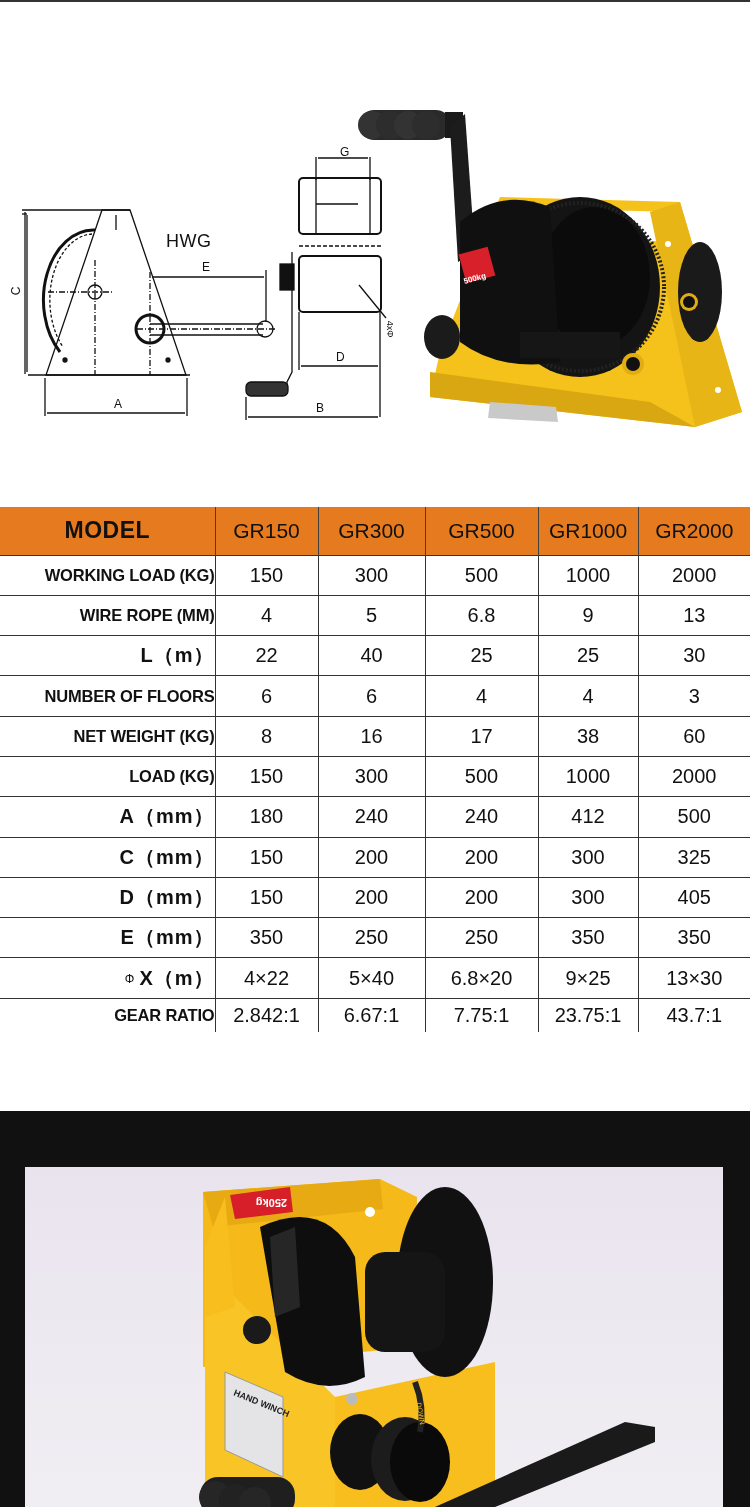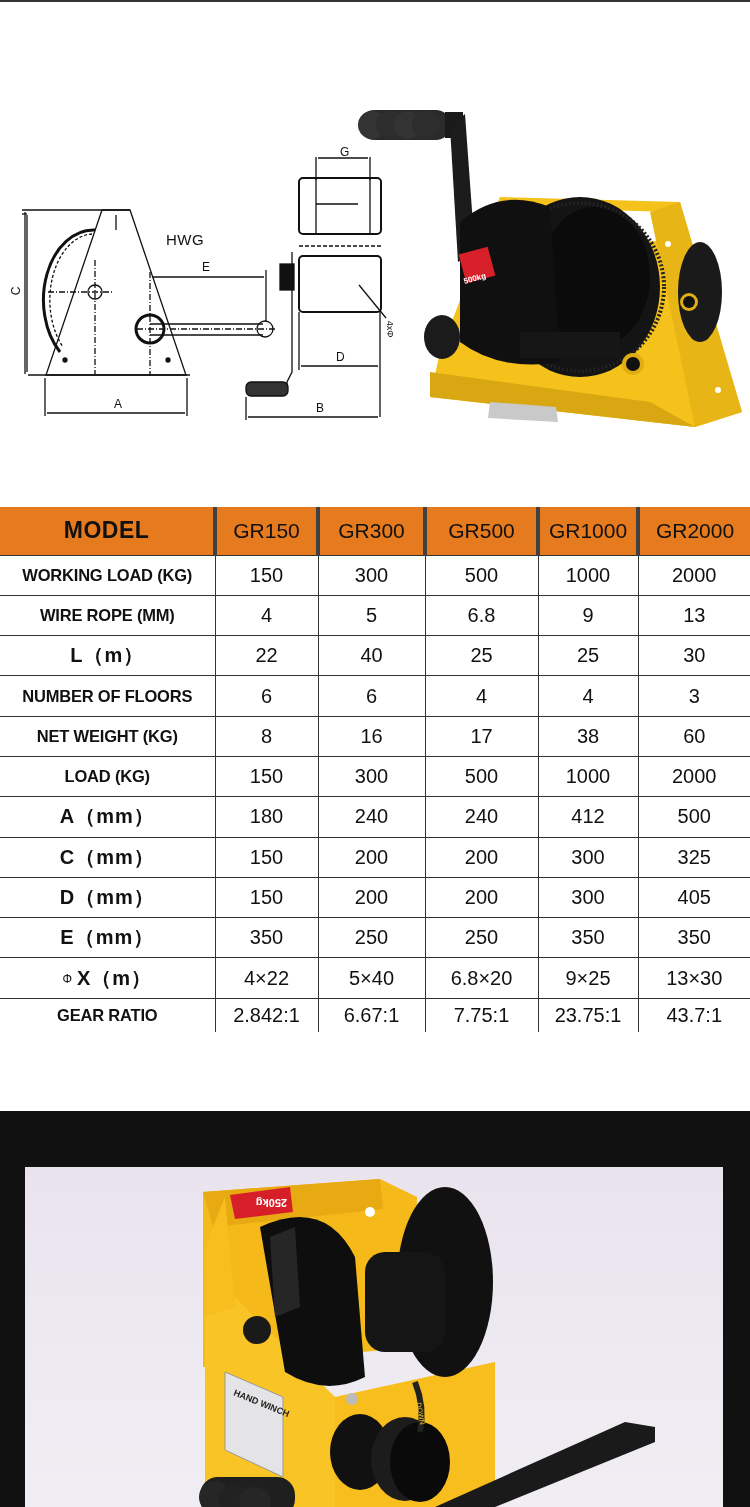--- a/index.html
+++ b/index.html
@@ -6,33 +6,33 @@
   html, body { width: 750px; background: #ffffff; }
   body { font-family: "Liberation Sans", "DejaVu Sans", sans-serif; color: #111; overflow-x: hidden; }
   .page { position: relative; width: 750px; height: 1507px; overflow: hidden; background: #fff; }
 
   .top-rule { position: absolute; left: 0; top: 0; width: 750px; height: 2px; background: #333; }
 
   
   .hero { position: absolute; left: 0; top: 2px; width: 750px; height: 500px; background: #fff; }
   .drawing { position: absolute; left: 0; top: 0; width: 420px; height: 500px; }
   .drawing svg { width: 100%; height: 100%; }
-  .hwg-label { position: absolute; left: 166px; top: 229px; font-size: 15px; font-weight: 400; color: #111; letter-spacing: .5px; }
+  .hwg-label { position: absolute; left: 166px; top: 229px; font-size: 18px; font-weight: 400; color: #111; letter-spacing: .5px; }
   .dim-label { position: absolute; font-size: 12px; color: #111; }
 
   .photo-winch { position: absolute; left: 350px; top: 100px; width: 400px; height: 360px; }
   .photo-winch svg { width: 100%; height: 100%; }
 
   
   .spec-table { position: absolute; left: 0; top: 507px; width: 750px; border-collapse: collapse; table-layout: fixed; }
   .spec-table th, .spec-table td { text-align: center; vertical-align: middle; padding: 0; }
-  .spec-table thead th { background: #e67a1e; height: 48px; font-size: 21px; font-weight: 400; color: #111; border-left: 4px solid #404040; }
+  .spec-table thead th { background: #e67a1e; height: 48px; font-size: 21px; font-weight: 400; color: #111; border-left: 1px solid #404040; }
   .spec-table thead th:first-child { border-left: none; font-size: 23px; font-weight: 700; letter-spacing: .5px; margin-top: 44px; }
   .spec-table tbody td { height: 40.3px; font-size: 20px; color: #111; border-left: 1px solid #333; border-top: 1px solid #333; }
-  .spec-table tbody td:first-child { border-left: none; font-size: 16.5px; font-weight: 700; letter-spacing: -.2px; }
+  .spec-table tbody td:first-child { border-left: none; font-size: 16.5px; font-weight: 700; letter-spacing: -.2px; text-align: right; }
   .spec-table tbody td.big-label { font-size: 20px; font-weight: 700; letter-spacing: 1px; margin-left: 19px; }
   .spec-table tbody tr:last-child td { height: 34px; margin-left: 21px; }
   .phi { font-size: 12px; font-weight: 400; margin-right: 4px; vertical-align: 2px; }
 
   
   .dark-band { position: absolute; left: 0; top: 1111px; width: 750px; height: 396px; background: #111111; }
   .photo-panel { position: absolute; left: 25px; top: 1167px; width: 698px; height: 340px; background: linear-gradient(180deg, #e9e3ee 0%, #ece8f0 40%, #f0eef3 100%); overflow: hidden; }
   .photo-panel svg { width: 100%; height: 100%; display: block; }
 </style>
 </head>

